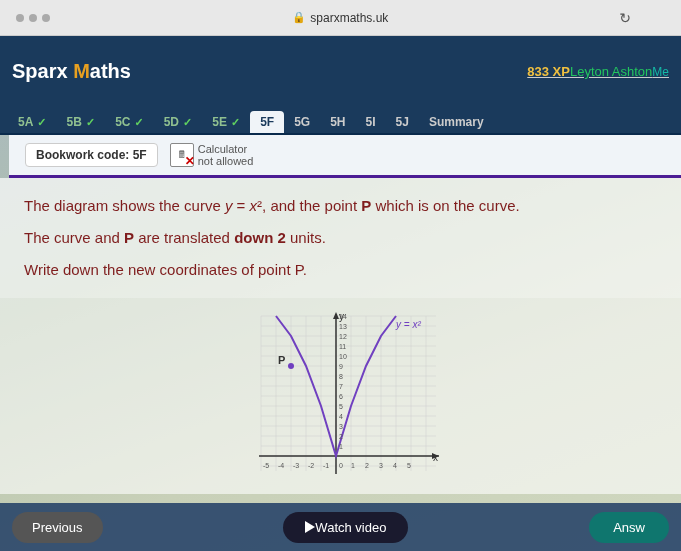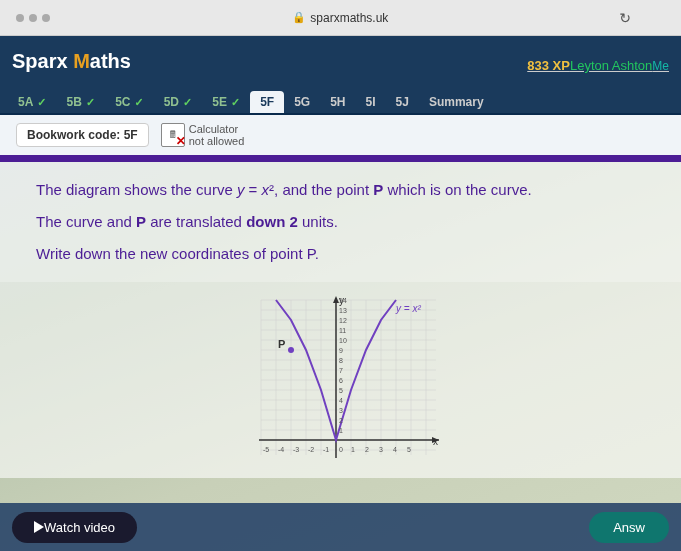--- a/index.html
+++ b/index.html
@@ -62,23 +62,23 @@
     .content {
       position: absolute;
       top: 36px; left: 0; right: 0; bottom: 0;
       z-index: 5;
     }
 
     
     .sparx-header {
       background: #1a3a5c;
       color: white;
-      padding: 14px 12px;
-      display: flex;
-      align-items: flex-end;
+      padding: 24px 12px;
+      display: flex;
+      align-items: center;
       justify-content: space-between;
     }
     .sparx-logo {
       font-size: 20px;
       font-weight: bold;
       color: white;
     }
     .sparx-logo span { color: #e8a020; }
     .header-right {
       display: flex;
@@ -122,21 +122,22 @@
     .nav-tab.plain { color: #ccc; }
     .nav-tab.summary { color: #ccc; }
 
     
     .question-area {
       background: #f0f4f8;
       padding: 8px 16px;
       display: flex;
       align-items: center;
       gap: 12px;
-      border-bottom: 7px solid #4c1d95;
+      border-bottom: 3px solid #4c1d95;
+      margin-left: 9px;
     }
     .bookwork-code {
       background: white;
       border: 1px solid #ccc;
       border-radius: 4px;
       padding: 4px 10px;
       font-size: 12px;
       color: #333;
       font-weight: bold;
     }
@@ -163,23 +164,23 @@
       position: absolute;
       bottom: -2px; right: -2px;
       color: #cc0000;
       font-size: 12px;
       font-weight: bold;
     }
 
     
     .question-text {
       background: rgba(255,255,255,0.7);
-      padding: 16px 36px 8px;
+      padding: 16px 24px 8px;
       font-size: 15px;
-      color: #4c1d95;
+      color: #7f1d1d;
       line-height: 1.6;
     }
     .question-text p { margin-bottom: 8px; }
 
     
     .graph-container {
       display: flex;
       justify-content: center;
       padding: 8px 0;
       background: rgba(255,255,255,0.6);
@@ -411,19 +412,20 @@
       <text x="98" y="162" font-size="7" fill="#555">0</text>
       <text x="110" y="162" font-size="7" fill="#555">1</text>
       <text x="124" y="162" font-size="7" fill="#555">2</text>
       <text x="138" y="162" font-size="7" fill="#555">3</text>
       <text x="152" y="162" font-size="7" fill="#555">4</text>
       <text x="166" y="162" font-size="7" fill="#555">5</text>
     </svg>
   </div>
 
   <div class="bottom-bar">
+    <button class="prev-btn">Previous</button>
     <button class="watch-video-btn">
       <span class="play-icon"></span>
       <span>Watch video</span>
     </button>
     <button class="answer-btn">Answ</button>
   </div>
 </div>
 
 </body></html>

